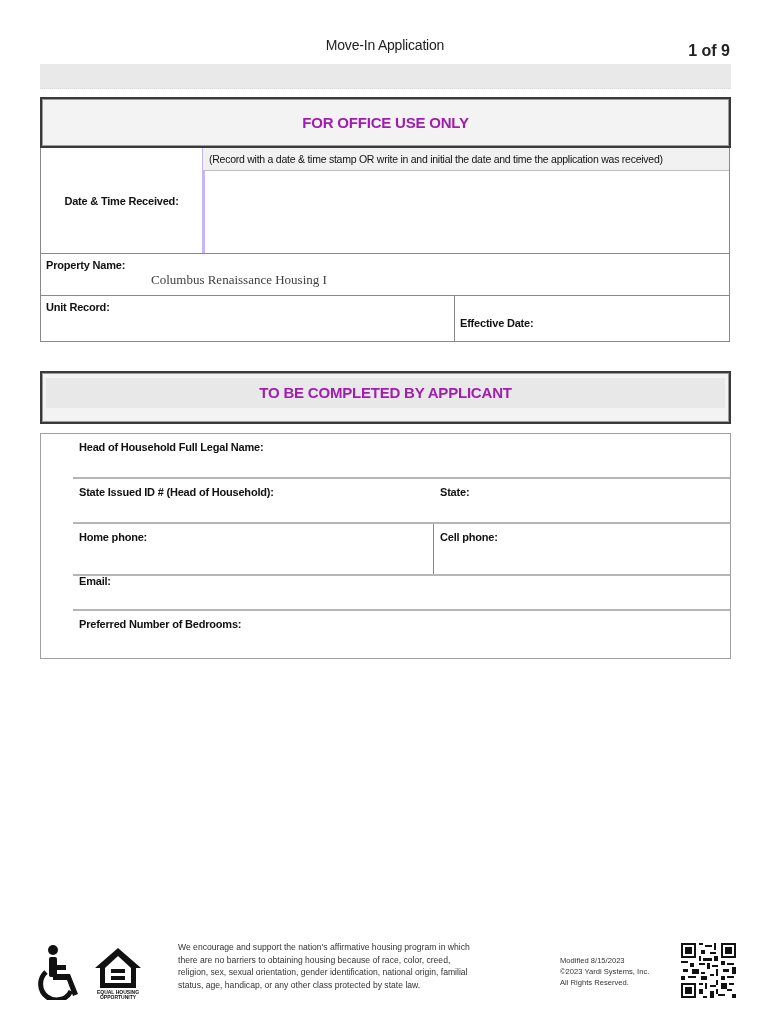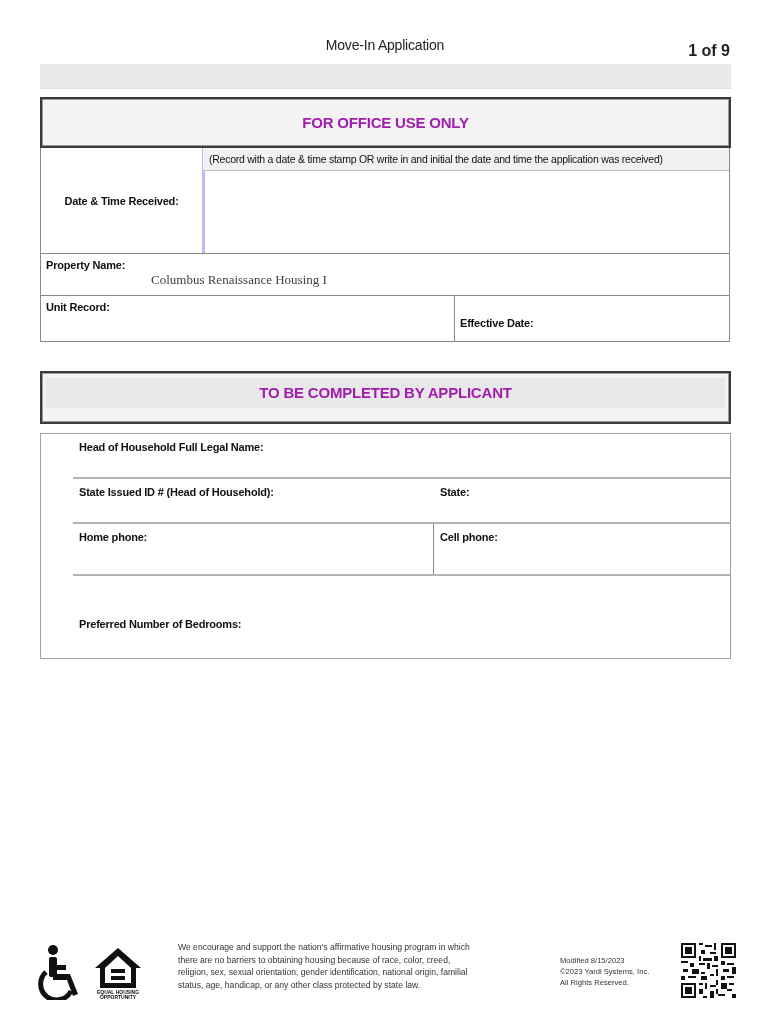--- a/index.html
+++ b/index.html
@@ -137,20 +137,23 @@
     <div class="abs" style="left:0;top:20px;width:360px;height:22px;"></div>
     <span class="cell-label right-label" style="left:367px;">State:</span>
     <div class="abs" style="left:361px;top:20px;right:0;height:22px;"></div>
   </div>
   <div class="app-row" style="top:90px;height:52px;">
     <span class="cell-label">Home phone:</span>
     <div class="abs" style="left:0;top:20px;width:360px;height:22px;"></div>
     <div class="split" style="left:360px;"></div>
     <span class="cell-label right-label" style="left:367px;">Cell phone:</span>
     <div class="abs" style="left:361px;top:20px;right:0;height:22px;"></div>
+  </div>
+  <div class="app-row" style="top:134px;height:43px;">
+    <span class="cell-label">Email:</span>
   </div>
   <div class="app-row" style="top:177px;height:47px;">
     <span class="cell-label">Preferred Number of Bedrooms:</span>
   </div>
 </div>
 
 <svg class="abs icon-wheelchair" viewBox="0 0 44 56">
   <circle cx="15" cy="6" r="5" fill="#111"></circle>
   <rect x="11" y="13" width="8" height="20" rx="2" fill="#111"></rect>
   <rect x="11" y="21" width="17" height="5" fill="#111"></rect>

